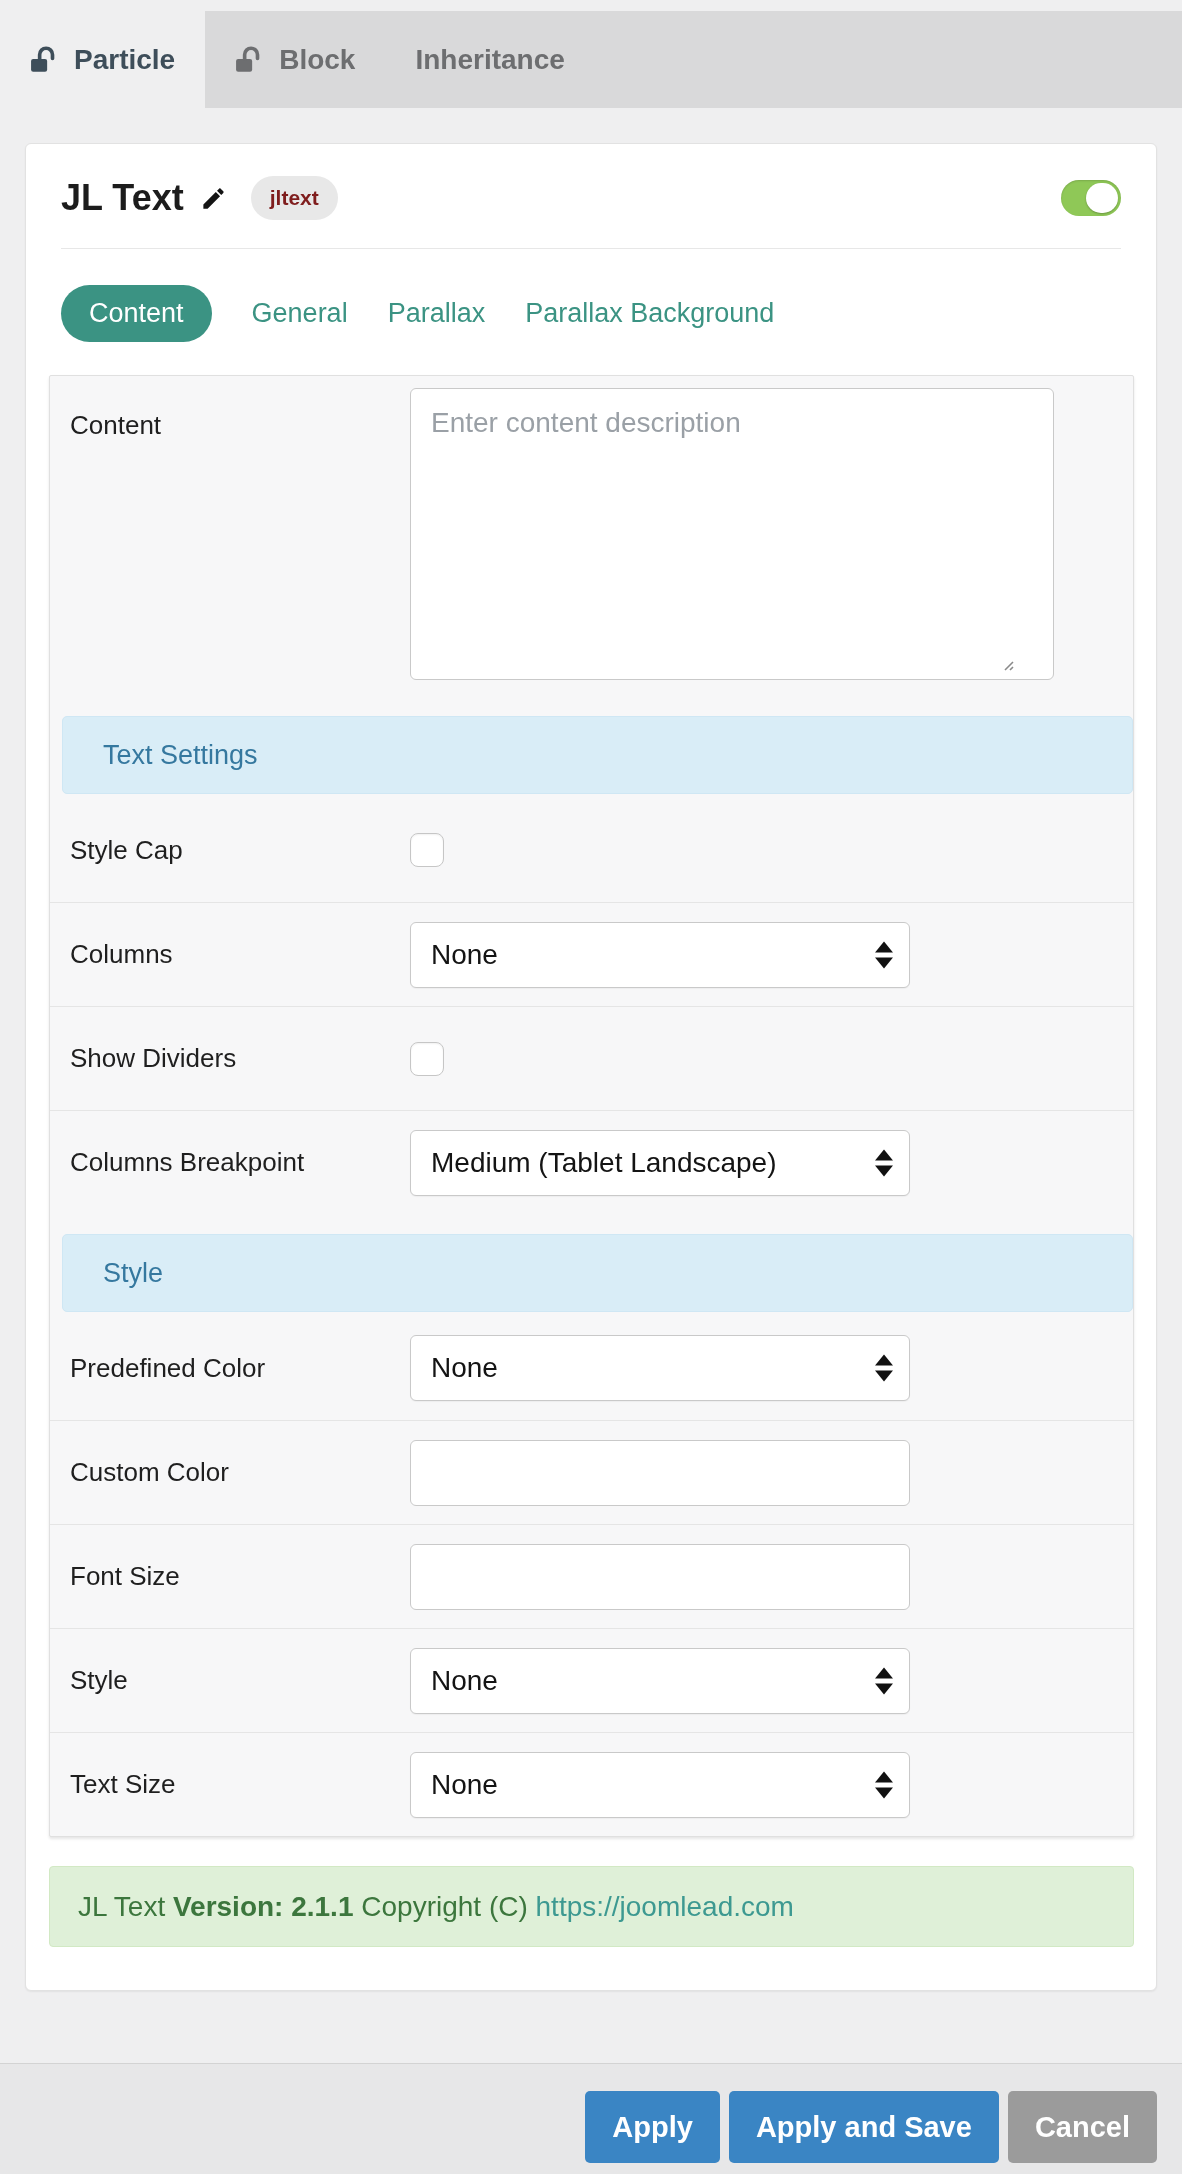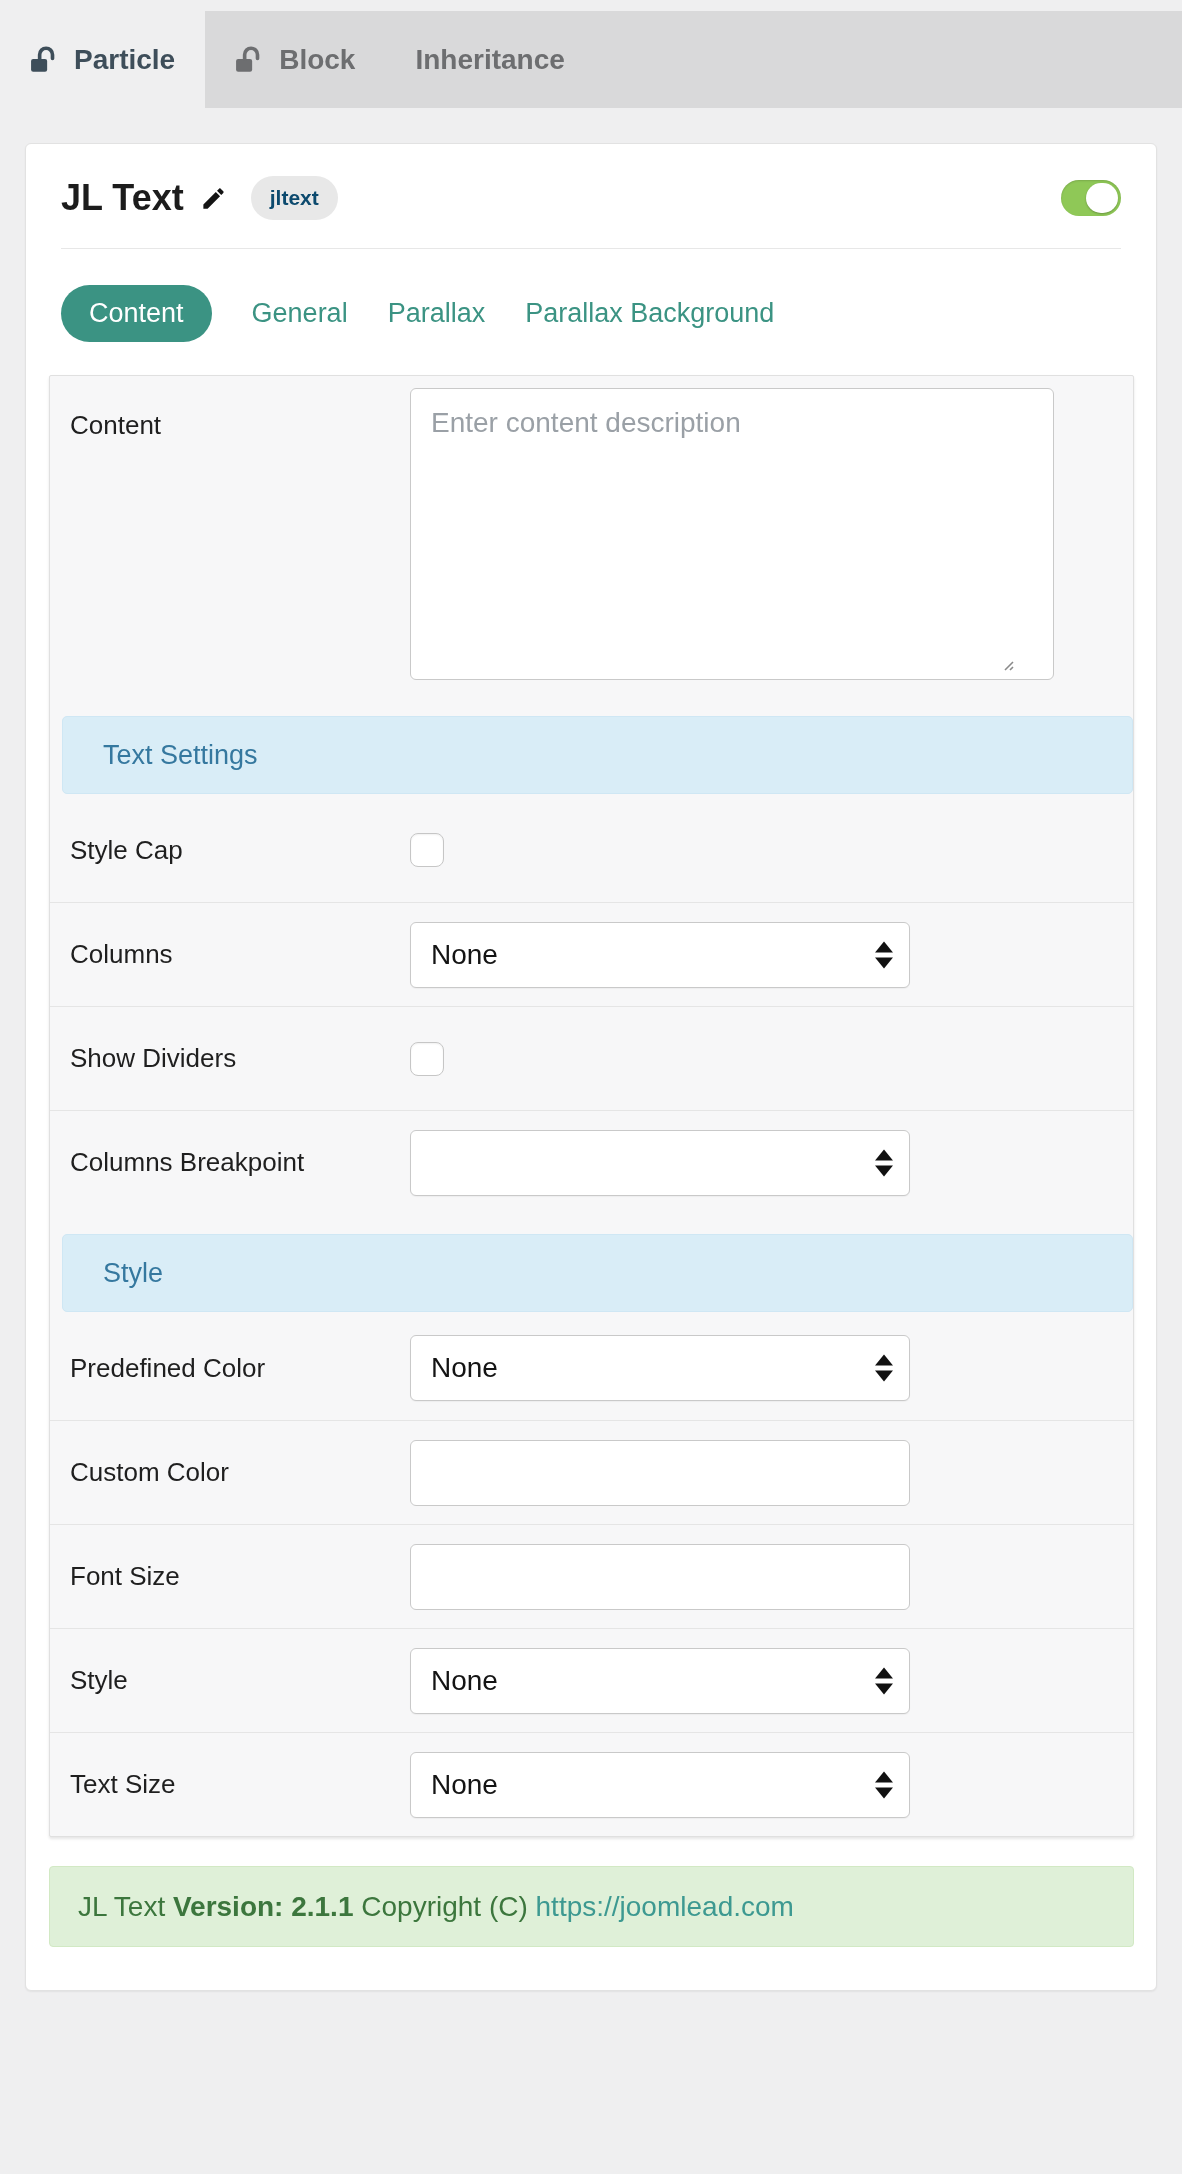--- a/index.html
+++ b/index.html
@@ -14,21 +14,21 @@
   .lock-icon svg { display:block; }
 
   
   .panel { margin:35px 25px 0 25px; width:1132px; background:#ffffff;
            border:1px solid #e2e2e2; border-radius:6px;
            box-shadow:0 1px 2px rgba(0,0,0,0.06); padding-bottom:43px; }
 
   .panel-header { display:flex; align-items:center; padding:32px 35px 0 35px; }
   .panel-title { font-size:36px; font-weight:700; color:#1c1c1c; }
   .pencil { margin-left:16px; display:flex; }
-  .badge { margin-left:24px; background:#e8e8e8; color:#0c4a6e; font-weight:700;
+  .badge { margin-left:24px; background:#e8e8e8; color:#7f1d1d; font-weight:700;
            font-size:21px; padding:10px 19px; border-radius:999px; }
   .toggle { margin-left:auto; position:relative; width:60px; height:36px;
             background:#8fc857; border-radius:999px; cursor:pointer;
             box-shadow:inset 0 1px 2px rgba(0,0,0,0.15); }
   .toggle .knob { position:absolute; top:3px; right:3px; width:32px; height:30px;
                   background:#ffffff; border-radius:15px; box-shadow:0 1px 2px rgba(0,0,0,0.25); }
 
   .header-divider { height:1px; background:#e7e7e7; margin:28px 35px 0 35px; }
 
   
@@ -183,20 +183,21 @@
       </div>
 
       <div class="form-row">
         <div class="field-label">Show Dividers</div>
         <div class="ctl-checkbox"></div>
       </div>
 
       <div class="form-row">
         <div class="field-label">Columns Breakpoint</div>
         <div class="ctl-select">
+          <span>Medium (Tablet Landscape)</span>
           <span class="sel-arrows">
               <i class="up"></i>
               <i class="down"></i>
             </span>
         </div>
       </div>
 
       <div class="section-bar">
         <span>Style</span>
       </div>
@@ -244,14 +245,19 @@
         </div>
       </div>
 
 
     </div>
 
     <div class="info-bar"><span>JL Text </span><span class="ver">Version: 2.1.1</span><span> Copyright (C) </span><a class="link">https://joomlead.com</a></div>
 
   </div>
 
+  <div class="footer">
+    <button class="btn blue">Apply</button>
+    <button class="btn blue">Apply and Save</button>
+    <button class="btn gray">Cancel</button>
+  </div>
 
 </div>
 
 </body></html>

